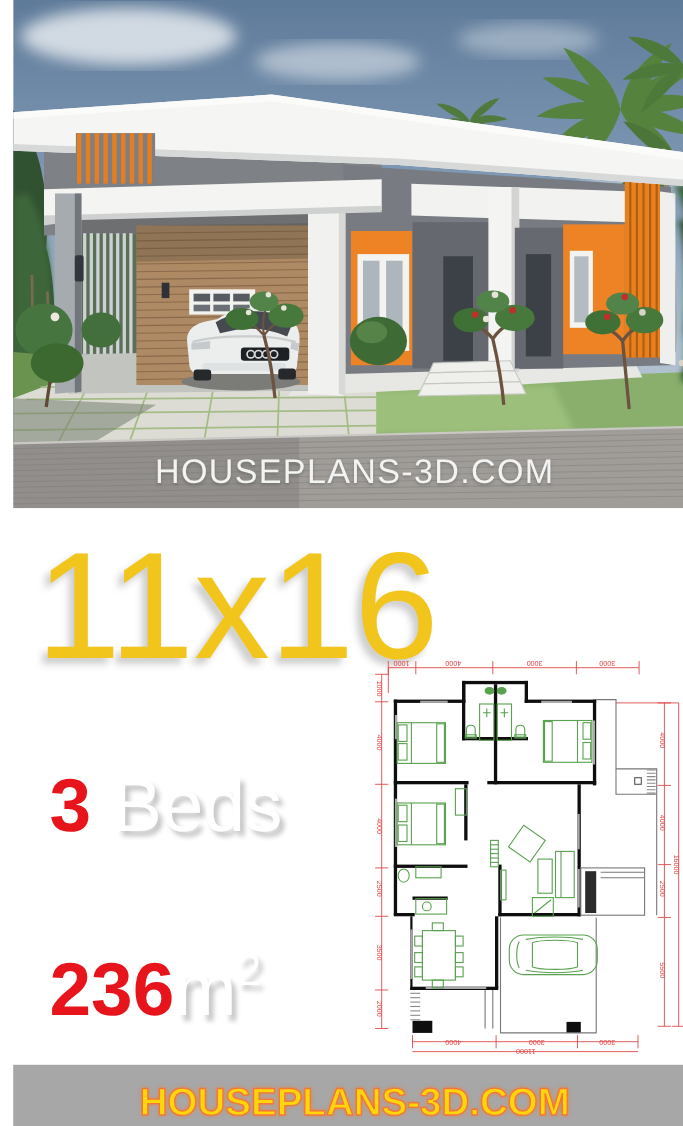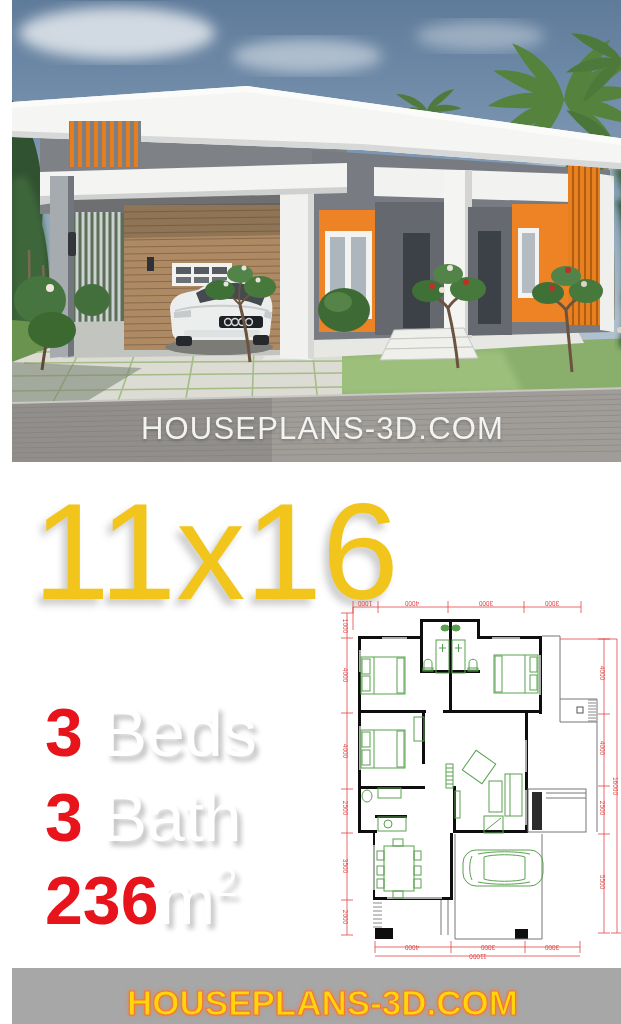--- a/index.html
+++ b/index.html
@@ -368,21 +368,20 @@
 
     <path d="M0,403 L621,388" stroke="#c9c8c4" stroke-width="2"></path>
   </svg>
 
   <div class="roadtext">HOUSEPLANS-3D.COM</div>
 
   <div class="big">11x16</div>
 
   <div class="spec" style="top:693px"><span class="num">3</span> <span class="w">Beds</span></div>
 
-  <div class="spec" style="top:778px"><span class="num">3</span> <span class="w">Bath</span></div>
 
   <div class="spec" style="top:860px"><span class="num">236</span><span class="w">m<span class="sup">2</span></span></div>
 
   <svg class="photo" style="left:0;top:0" width="621" height="1024" viewBox="0 0 621 1024">
     <g id="plan">
 
       <g stroke="#e04545" stroke-width="0.8" fill="none">
 
         <line x1="341" y1="607" x2="569" y2="607"></line>
         <line x1="341" y1="601" x2="341" y2="613"></line>

